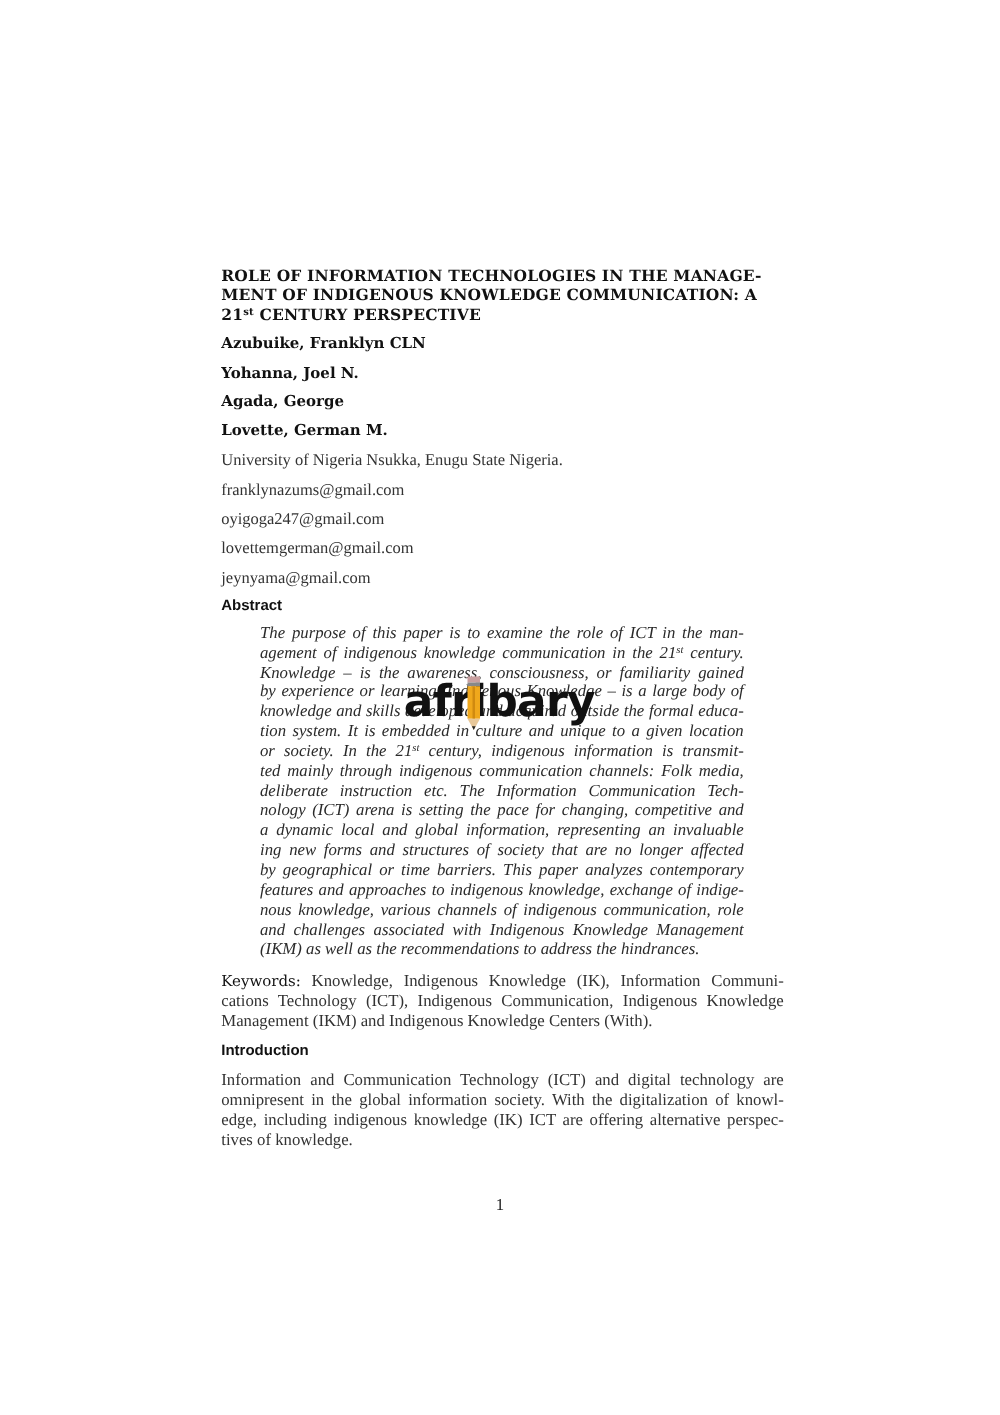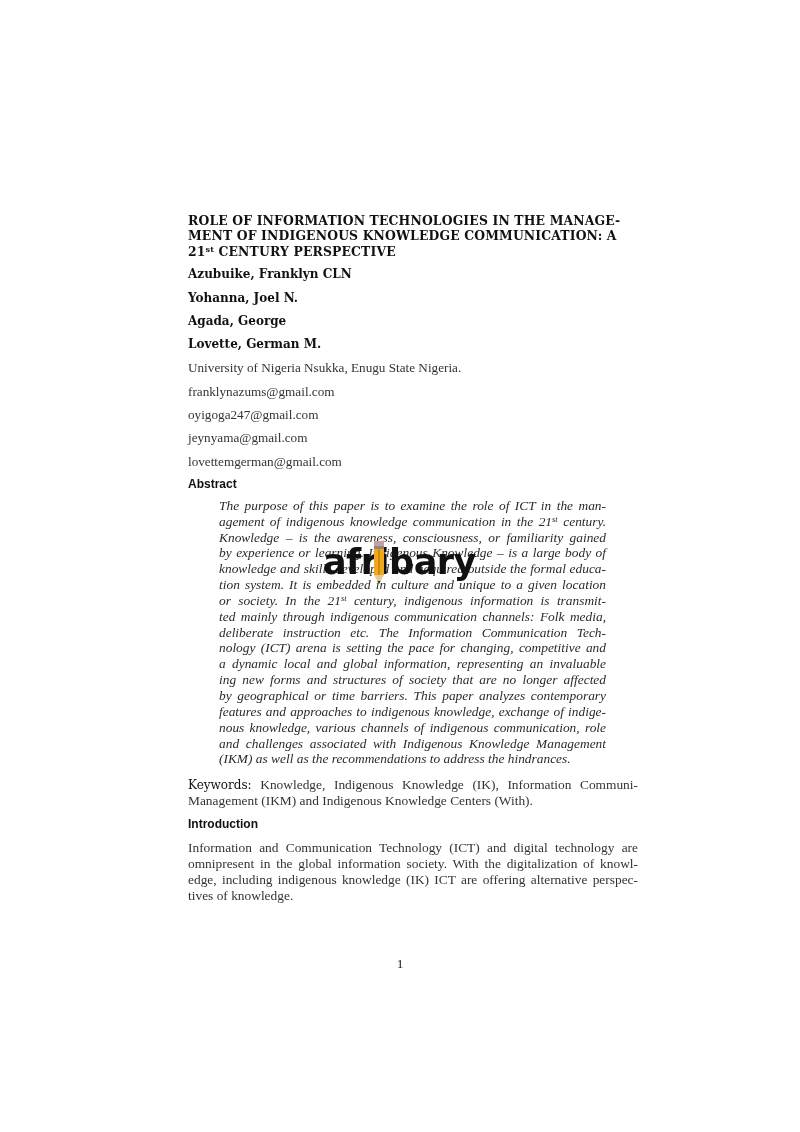--- a/index.html
+++ b/index.html
@@ -10,21 +10,21 @@
     body {
       width: 800px;
       height: 1132px;
       position: relative;
       overflow: hidden;
       font-family: "DejaVu Serif", "Liberation Serif", serif;
       color: #1a1a1a;
     }
     .page {
       position: absolute;
-      left: 188px;
+      left: 177px;
       top: 213px;
       width: 450px;
     }
     .title {
       font-family: "DejaVu Serif", serif;
       font-weight: bold;
       font-size: 12.4px;
       line-height: 15.4px;
       letter-spacing: 0.15px;
       margin: 0 0 8px 0;
@@ -151,22 +151,22 @@
 
   <div class="author">Azubuike, Franklyn CLN</div>
   <div class="author">Yohanna, Joel N.</div>
   <div class="author">Agada, George</div>
   <div class="author">Lovette, German M.</div>
 
   <div class="affil">University of Nigeria Nsukka, Enugu State Nigeria.</div>
 
   <div class="email">franklynazums@gmail.com</div>
   <div class="email">oyigoga247@gmail.com</div>
+  <div class="email">lovettemgerman@gmail.com</div>
   <div class="email">jeynyama@gmail.com</div>
-  <div class="email">lovettemgerman@gmail.com</div>
 
   <div class="section-head">Abstract</div>
 
   <div class="abstract-body">
     <span class="ln">The purpose of this paper is to examine the role of ICT in the man-</span>
     <span class="ln"><span>agement of indigenous knowledge communication in the 21</span><sup>st</sup><span> century.</span></span>
     <span class="ln">Knowledge – is the awareness, consciousness, or familiarity gained</span>
     <span class="ln">by experience or learning. Indigenous Knowledge – is a large body of</span>
     <span class="ln">knowledge and skills developed and acquired outside the formal educa-</span>
     <span class="ln">tion system. It is embedded in culture and unique to a given location</span>
@@ -178,20 +178,21 @@
     <span class="ln">ing new forms and structures of society that are no longer affected</span>
     <span class="ln">by geographical or time barriers.  This paper analyzes contemporary</span>
     <span class="ln">features and approaches to indigenous knowledge, exchange of indige-</span>
     <span class="ln">nous knowledge, various channels of indigenous communication, role</span>
     <span class="ln">and challenges associated with Indigenous Knowledge Management</span>
     <span class="ln last">(IKM) as well as the recommendations to address the hindrances.</span>
   </div>
 
   <div class="kw-body">
     <span class="ln"><span class="kw-label">Keywords:</span><span> Knowledge, Indigenous Knowledge (IK), Information Communi-</span></span>
+    <span class="ln">cations Technology (ICT), Indigenous Communication, Indigenous Knowledge</span>
     <span class="ln last">Management (IKM) and Indigenous Knowledge Centers (With).</span>
   </div>
 
   <div class="section-head">Introduction</div>
 
   <div class="intro-body">
     <span class="ln">Information and Communication Technology (ICT) and digital technology are</span>
     <span class="ln">omnipresent in the global information society. With the digitalization of knowl-</span>
     <span class="ln">edge, including indigenous knowledge (IK) ICT are offering alternative perspec-</span>
     <span class="ln last">tives of knowledge.</span>

